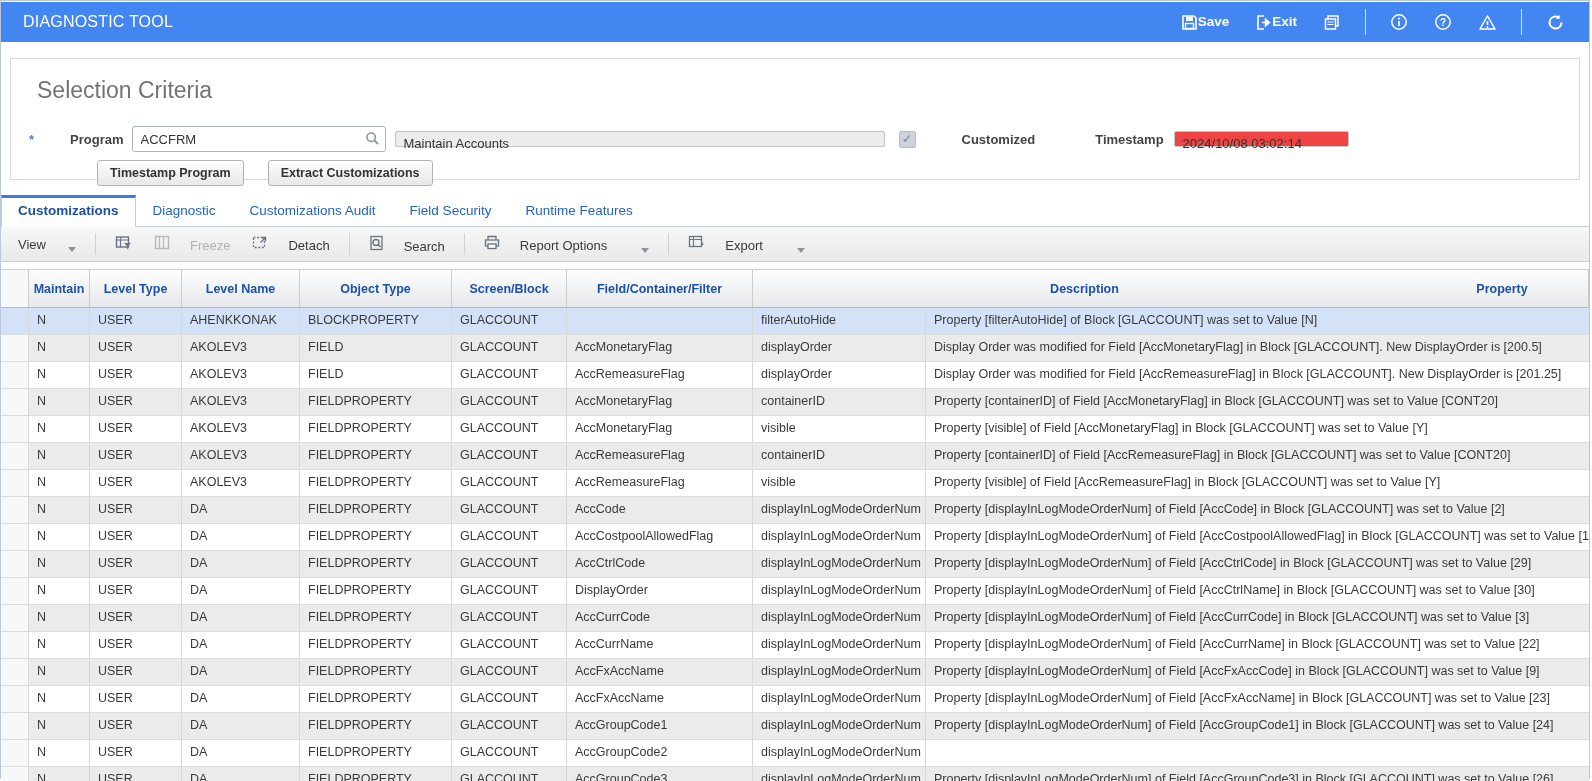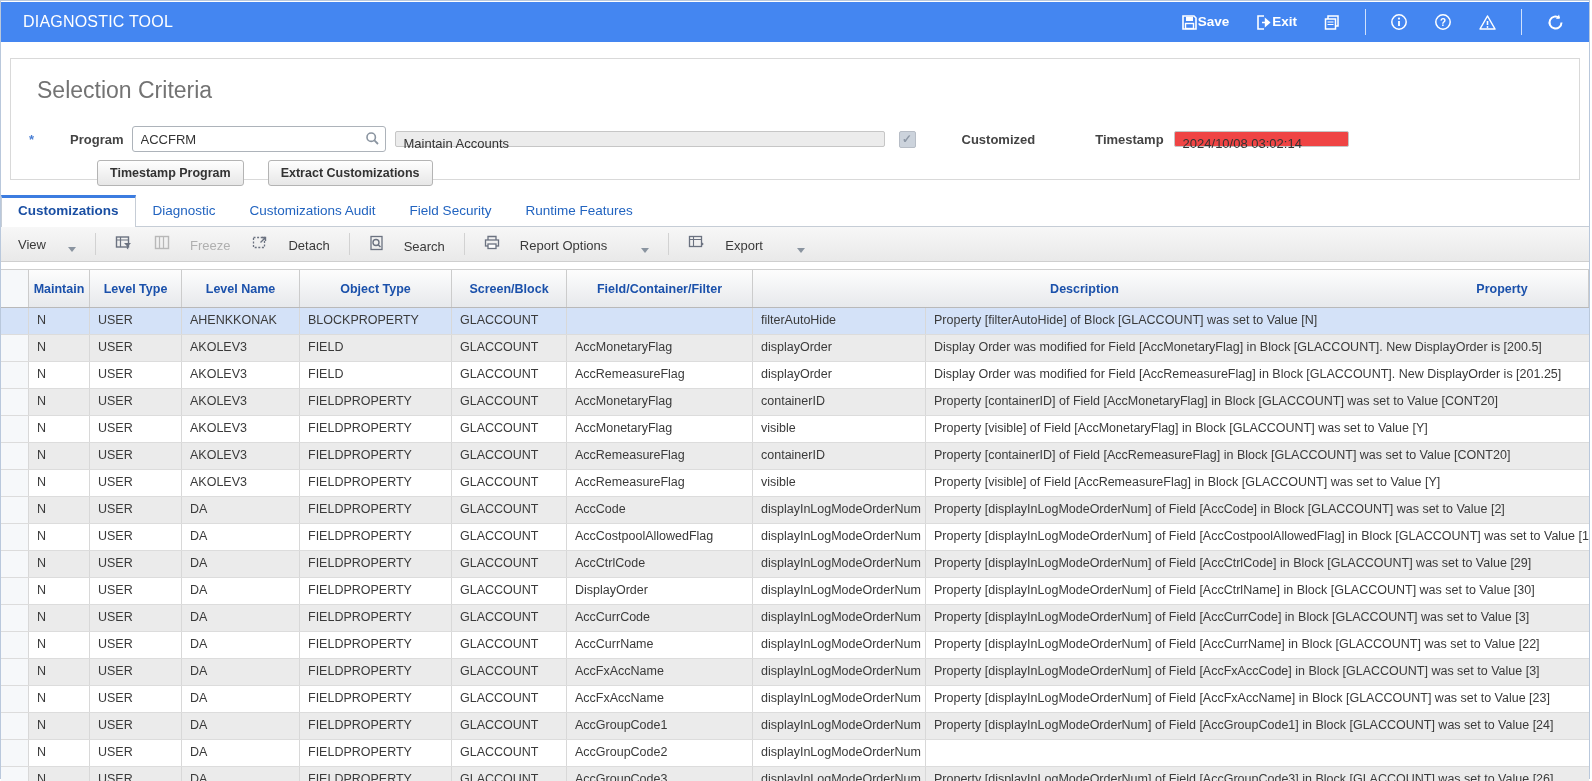--- a/index.html
+++ b/index.html
@@ -397,21 +397,21 @@
         </div>
         <div class="trow stripe">
           <div class="tcell c-sel"></div>
           <div class="tcell c-del">N</div>
           <div class="tcell c-lt">USER</div>
           <div class="tcell c-ln">DA</div>
           <div class="tcell c-ot">FIELDPROPERTY</div>
           <div class="tcell c-sb">GLACCOUNT</div>
           <div class="tcell c-fcf">AccFxAccName</div>
           <div class="tcell c-prop">displayInLogModeOrderNum</div>
-          <div class="tcell c-desc">Property [displayInLogModeOrderNum] of Field [AccFxAccCode] in Block [GLACCOUNT] was set to Value [3]</div>
+          <div class="tcell c-desc">Property [displayInLogModeOrderNum] of Field [AccFxAccCode] in Block [GLACCOUNT] was set to Value [9]</div>
         </div>
         <div class="trow">
           <div class="tcell c-sel"></div>
           <div class="tcell c-del">N</div>
           <div class="tcell c-lt">USER</div>
           <div class="tcell c-ln">DA</div>
           <div class="tcell c-ot">FIELDPROPERTY</div>
           <div class="tcell c-sb">GLACCOUNT</div>
           <div class="tcell c-fcf">AccFxAccName</div>
           <div class="tcell c-prop">displayInLogModeOrderNum</div>

